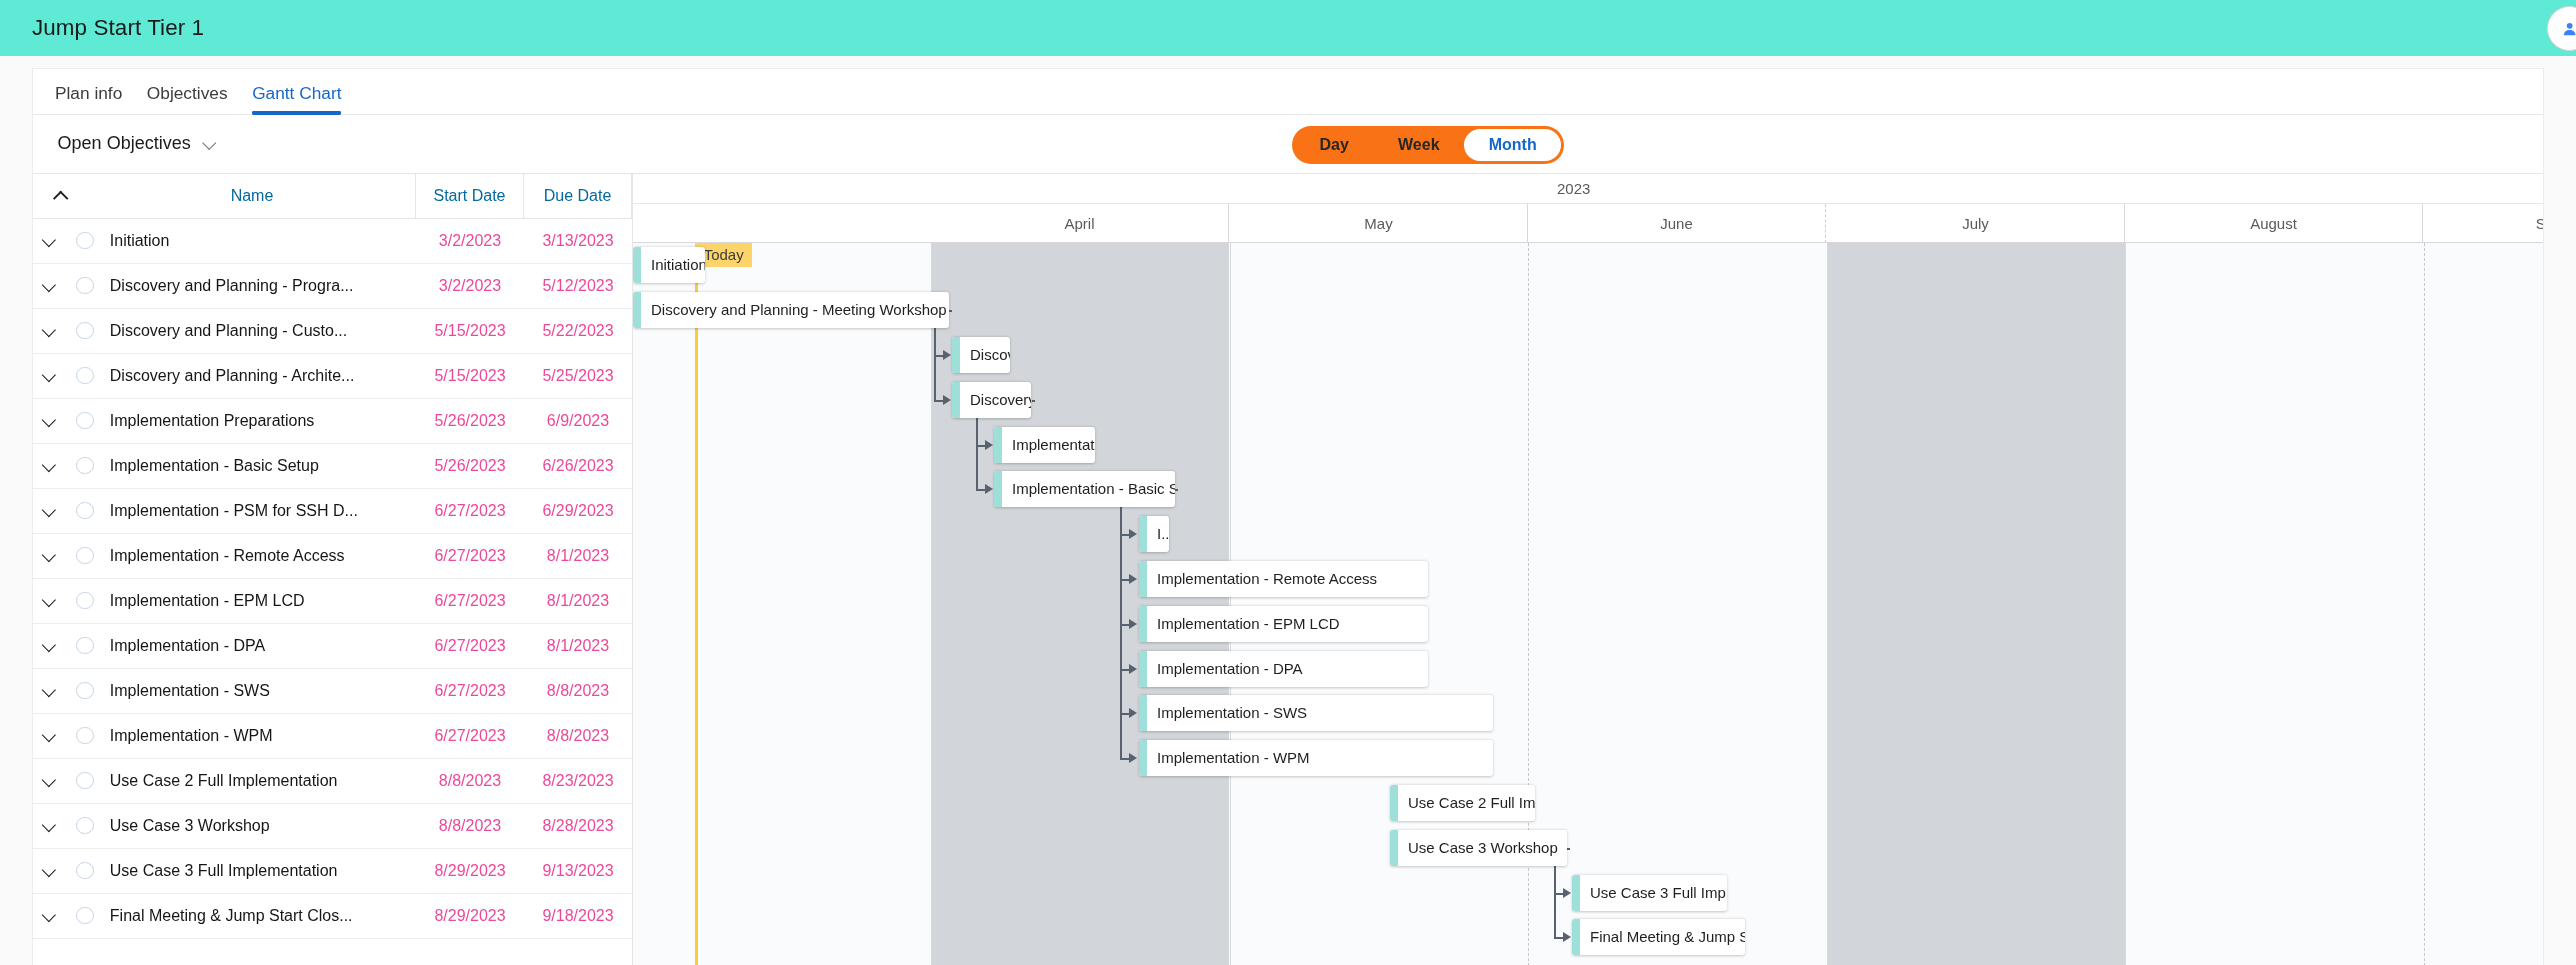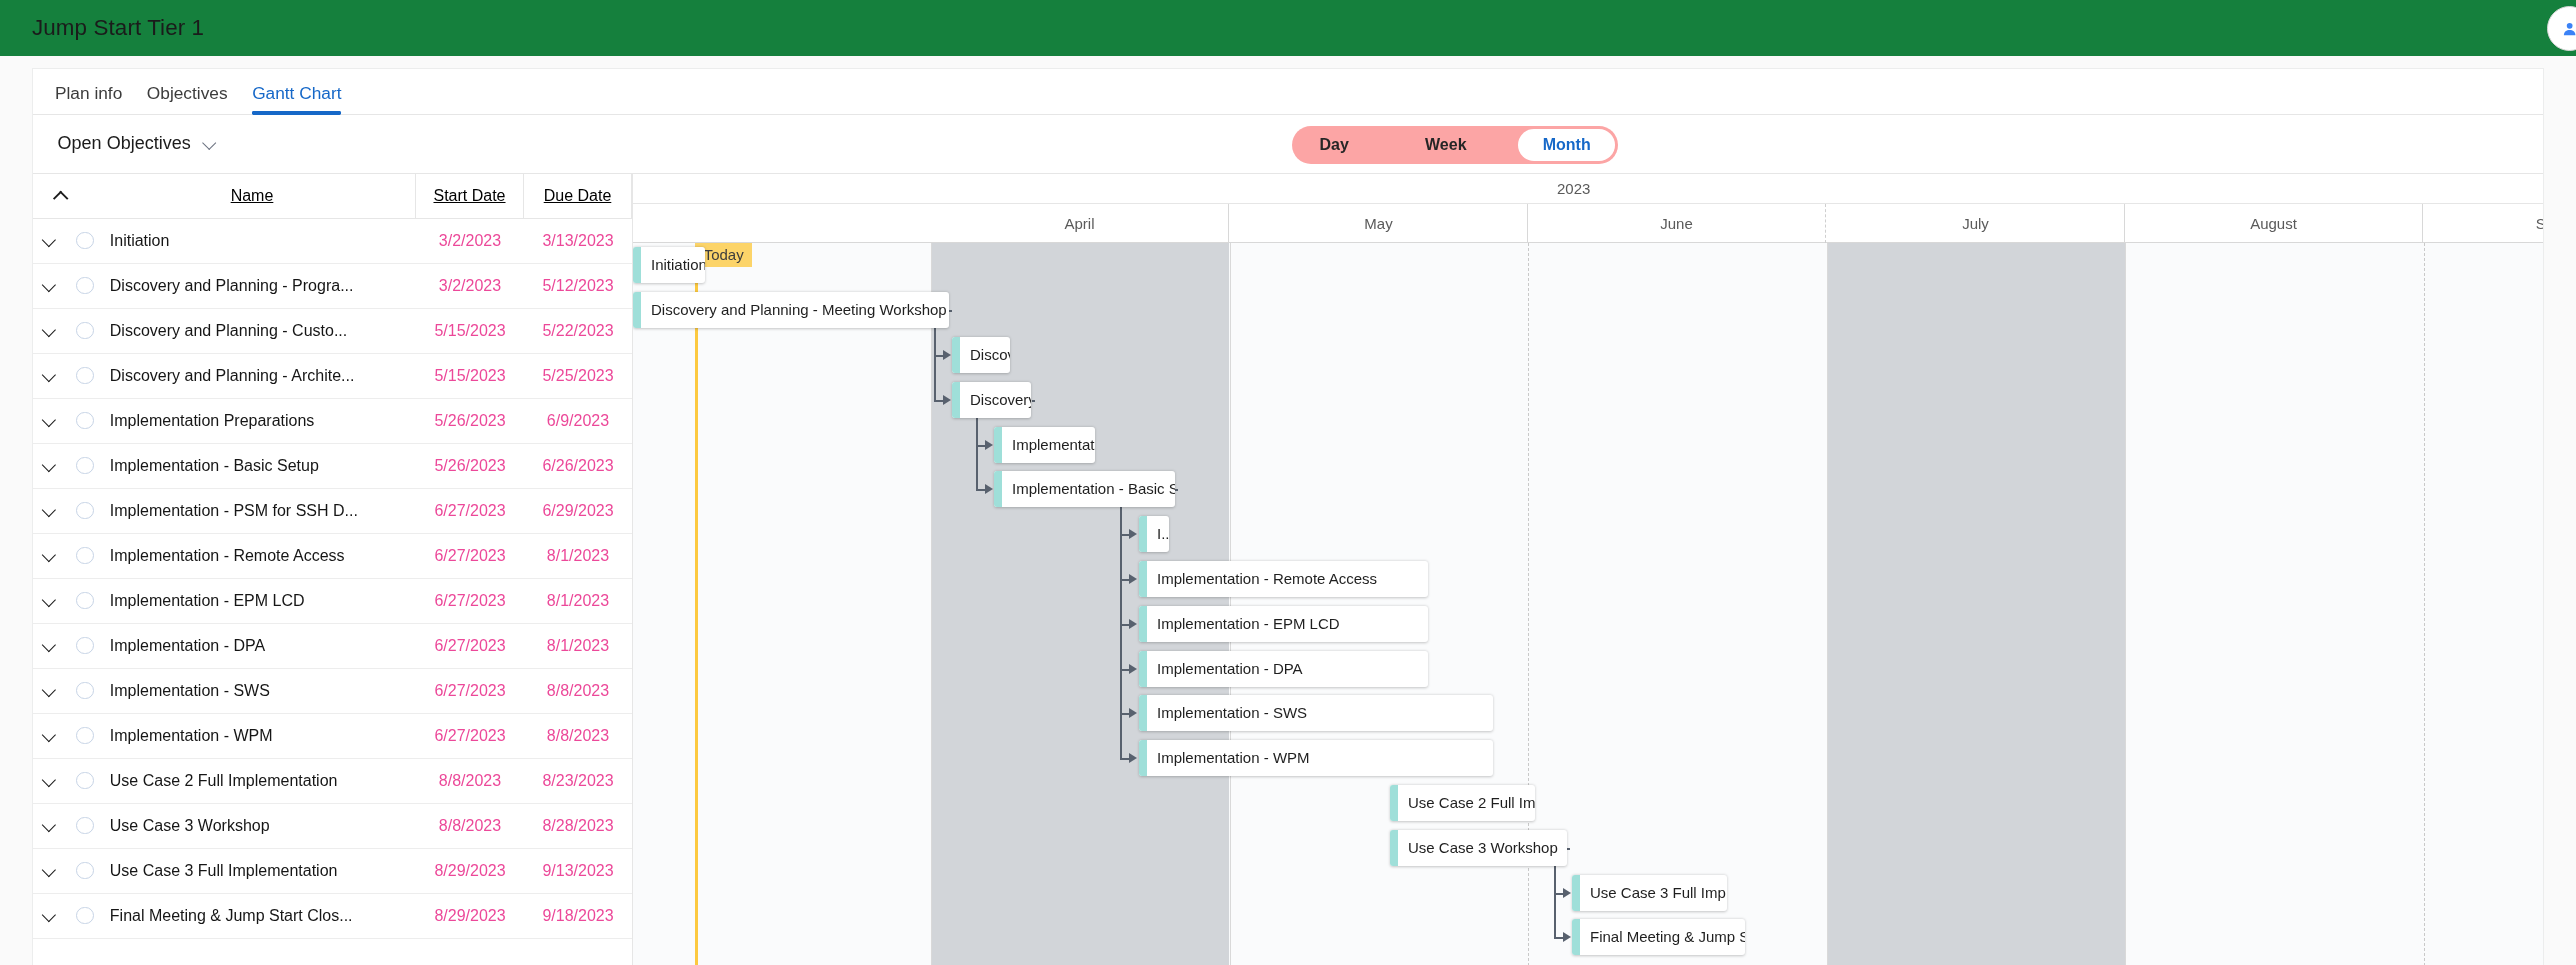--- a/index.html
+++ b/index.html
@@ -9,21 +9,21 @@
     overflow: hidden;
     background: #ffffff;
     font-family: "Liberation Sans", sans-serif;
     -webkit-font-smoothing: antialiased;
   }
 
   
   .topbar {
     position: relative;
     height: 56px;
-    background: #15803d;
+    background: #5eead4;
     display: flex;
     align-items: center;
   }
   .page-title {
     margin-left: 32px;
     font-size: 22.4px;
     color: #1b1b1b;
     font-weight: 400;
     letter-spacing: 0.1px;
   }
@@ -112,26 +112,25 @@
     border-bottom: 1.9px solid #6b7280;
     transform: rotate(45deg);
   }
 
   
   .view-toggle {
     position: absolute;
     left: 1259px;
     top: 11.6px;
     display: flex;
-    background: #fca5a5;
+    background: #f97316;
     border-radius: 20px;
     padding: 2.9px;
     height: 38px;
     align-items: flex-end;
-    gap: 27px;
   }
   .vt-btn {
     font-size: 16px;
     color: #262626;
     padding: 0 24.6px;
     height: 32px;
     line-height: 32px;
     border-radius: 17.3px;
     cursor: pointer;
     font-weight: 600;
@@ -154,22 +153,21 @@
     width: 600px;
     flex: 0 0 600px;
     border-right: 0.7px solid #e6e6e6;
   }
   .tbl-head {
     display: flex;
     height: 45px;
     align-items: center;
     border-bottom: 0.7px solid #e6e6e6;
     font-size: 16px;
-    color: #000000;
-    text-decoration: underline;
+    color: #0369a1;
   }
   .th-sort {
     width: 56px; flex: 0 0 56px;
     display: flex; align-items: center; justify-content: center;
     cursor: pointer;
   }
   .caret-up {
     width: 13px; height: 13px; position: relative;
   }
   .caret-up::before {

